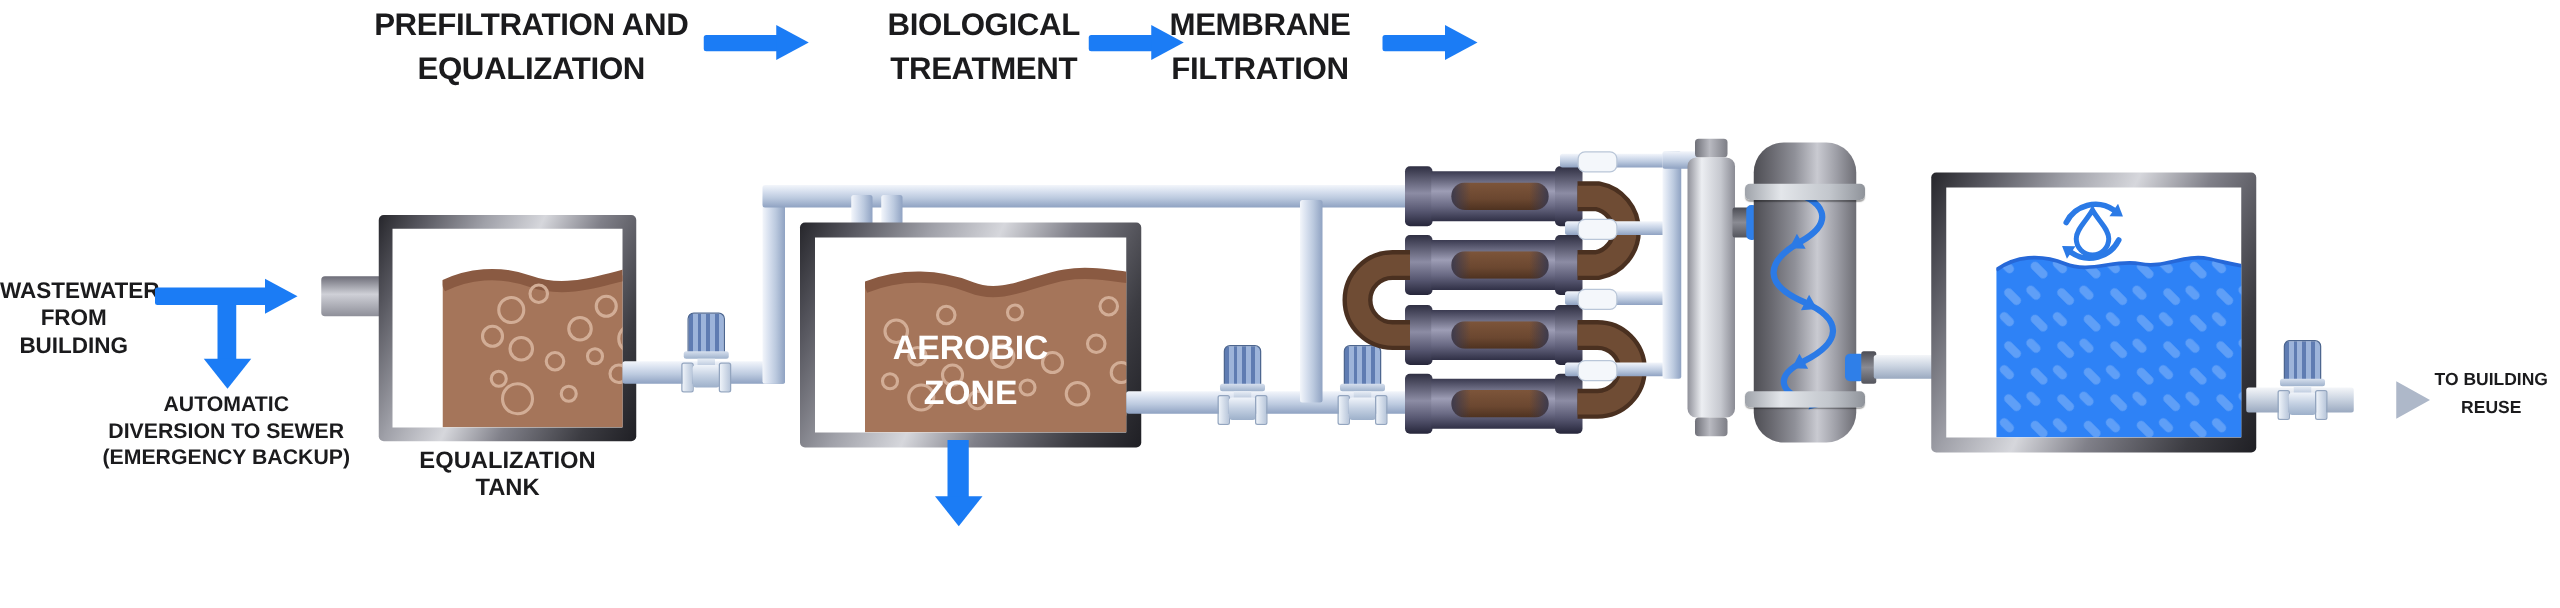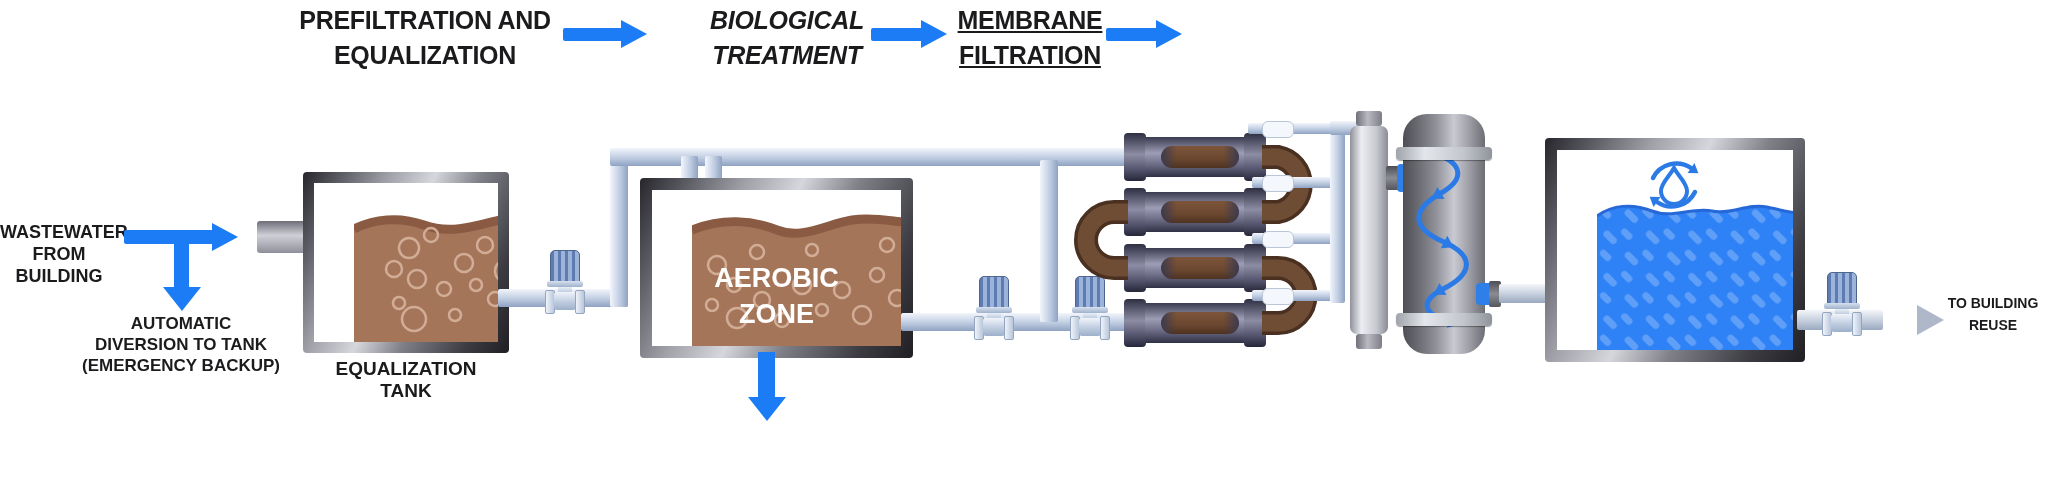--- a/index.html
+++ b/index.html
@@ -70,23 +70,23 @@
               border-bottom:15px solid transparent;border-left:27px solid #aeb8c9;}
   svg{display:block;}
 </style>
 </head>
 <body>
 
 <div id="canvas">
 
   <div class="abs stage-title pre" style="left:245px;top:3px;width:360px;">PREFILTRATION AND
 EQUALIZATION</div>
-  <div class="abs stage-title pre" style="left:607px;top:3px;width:360px;font-style:italic;">BIOLOGICAL
+  <div class="abs stage-title pre" style="left:607px;top:3px;width:360px;">BIOLOGICAL
 TREATMENT</div>
-  <div class="abs stage-title pre" style="left:850px;top:3px;width:360px;text-decoration:underline;">MEMBRANE
+  <div class="abs stage-title pre" style="left:828px;top:3px;width:360px;">MEMBRANE
 FILTRATION</div>
 
   <div class="barrow" style="left:563px;top:19px;width:84px;">
     <div class="shaft" style="width:60px;"></div>
       <div class="head" style="left:58px;"></div>
   </div>
   <div class="barrow" style="left:871px;top:19px;width:76px;">
     <div class="shaft" style="width:52px;"></div>
       <div class="head" style="left:50px;"></div>
   </div>
@@ -97,21 +97,21 @@
 
   <div class="abs lbl pre" style="left:0px;top:221px;width:118px;">WASTEWATER
 FROM BUILDING</div>
   <div class="barrow" style="left:124px;top:223px;width:114px;">
     <div class="shaft" style="width:92px;top:7px;height:14px;"></div>
       <div class="head" style="left:88px;top:0px;"></div>
   </div>
   <div class="abs varrow-shaft" style="left:174px;top:244px;width:15px;height:44px;"></div>
   <div class="abs varrow-head" style="left:163px;top:287px;"></div>
   <div class="abs lbl pre" style="left:61px;top:313px;width:240px;font-size:17px;line-height:21px;">AUTOMATIC
-DIVERSION TO TANK
+DIVERSION TO SEWER
 (EMERGENCY BACKUP)</div>
 
   <div class="pipe-gray" style="left:257px;top:221px;width:50px;height:32px;"></div>
 
   <div class="tank" style="left:303px;top:172px;width:206px;height:181px;">
     <div class="inner" style="inset:11px;">
       <svg width="184" height="159" viewBox="0 0 184 159">
         <path d="M0,46 C20,36 45,33 70,42 C100,53 130,40 158,34 C168,32 178,36 184,38 L184,159 L0,159 Z" fill="#a5755a"></path>
         <path d="M0,46 C20,36 45,33 70,42 C100,53 130,40 158,34 C168,32 178,36 184,38" fill="none" stroke="#8a5a42" stroke-width="9"></path>
         <g fill="none" stroke="#d2ad96" stroke-width="2.5">

